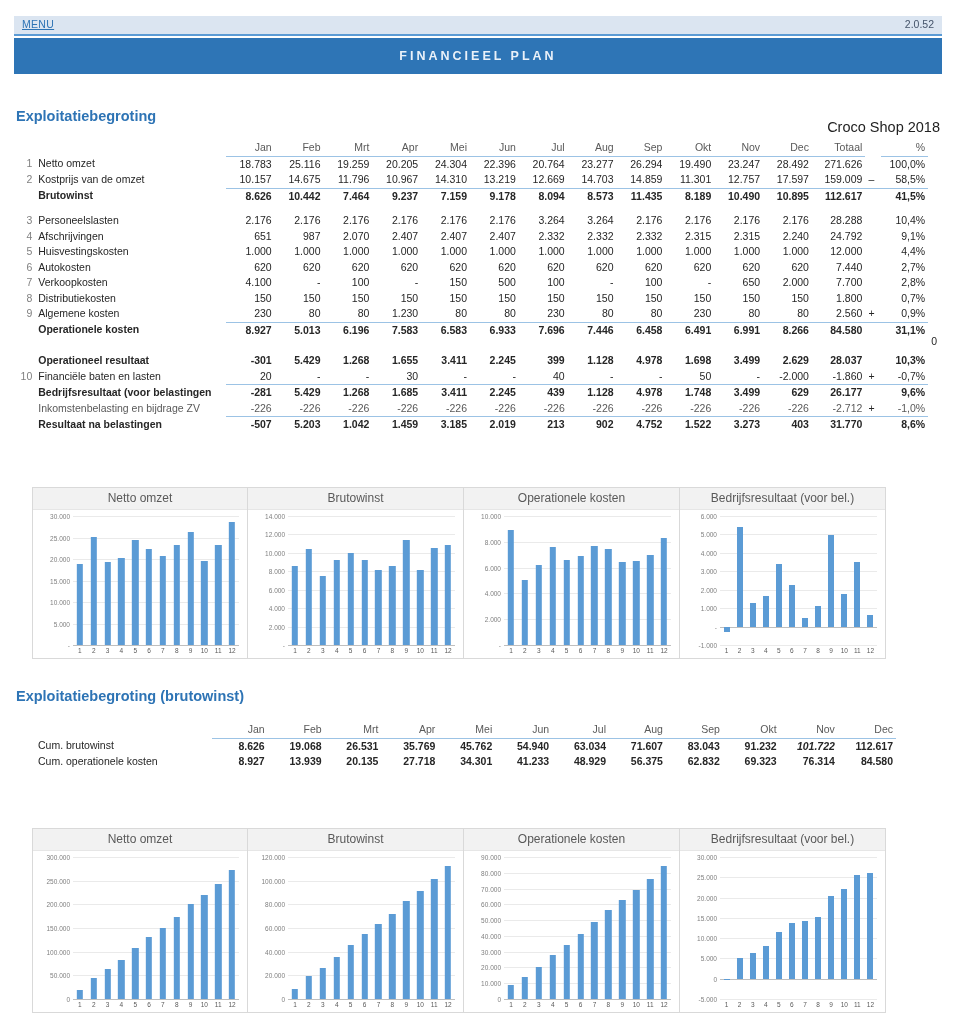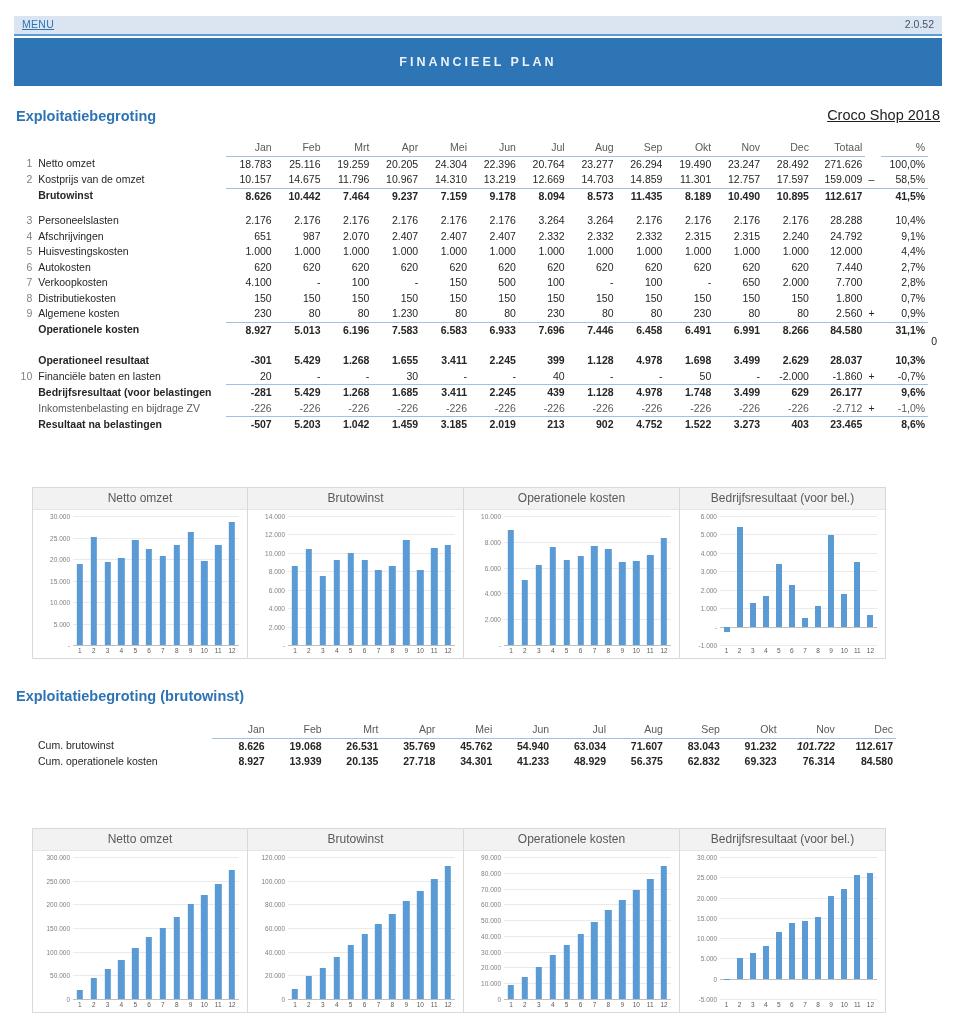--- a/index.html
+++ b/index.html
@@ -24,21 +24,21 @@
     font-size:10.5px;color:#2e74b5;text-decoration:underline;
     letter-spacing:.3px;
   }
   .menubar .version{
     position:absolute;right:8px;top:2px;
     font-size:10.5px;color:#44546a;
   }
 
   
   .banner{
-    position:absolute;left:14px;top:38px;width:928px;height:48px;
+    position:absolute;left:14px;top:38px;width:928px;height:36px;
     background:#2e75b6;
     display:flex;align-items:center;justify-content:center;
   }
   .banner span{
     color:#eaf1f9;font-size:12.5px;letter-spacing:3px;font-weight:600;
   }
 
   
   .section-title{
     position:absolute;font-size:14.5px;font-weight:bold;color:#2e74b5;
@@ -110,21 +110,21 @@
   <div class="menubar">
     <a class="menu-link" href="#">MENU</a>
     <span class="version">2.0.52</span>
   </div>
 
   <div class="banner">
     <span>FINANCIEEL PLAN</span>
   </div>
 
   <div class="section-title" style="left:16px;top:108px;">Exploitatiebegroting</div>
-  <div class="company" style="top:107px;text-decoration:underline;">Croco Shop 2018</div>
+  <div class="company" style="top:119px;">Croco Shop 2018</div>
 
   <div id="main-table-mount" style="position:absolute;left:0;top:140px;width:956px;">
       <table class="fin" style="left:16px;top:0;width:924px;">
         <thead>
           <tr>
             <th class="lbl" style="width:14px;border-bottom:none;"></th>
             <th class="lbl" style="width:190px;border-bottom:none;"></th>
             <th style="width:48px;">Jan</th>
             <th style="width:48px;">Feb</th>
             <th style="width:48px;">Mrt</th>
@@ -447,21 +447,21 @@
             <td class="num">1.042</td>
             <td class="num">1.459</td>
             <td class="num">3.185</td>
             <td class="num">2.019</td>
             <td class="num">213</td>
             <td class="num">902</td>
             <td class="num">4.752</td>
             <td class="num">1.522</td>
             <td class="num">3.273</td>
             <td class="num">403</td>
-            <td class="num">23.465</td>
+            <td class="num">31.770</td>
             <td class="sign"></td>
             <td class="pct">8,6%</td>
           </tr>
         </tbody>
       </table>
     </div>
 
   <div class="chartstrip" id="strip-monthly" style="left:32px;top:487px;">
       <div class="chartbox" style="width:216px;height:172px;">
         <div class="chart-title">Netto omzet</div>

